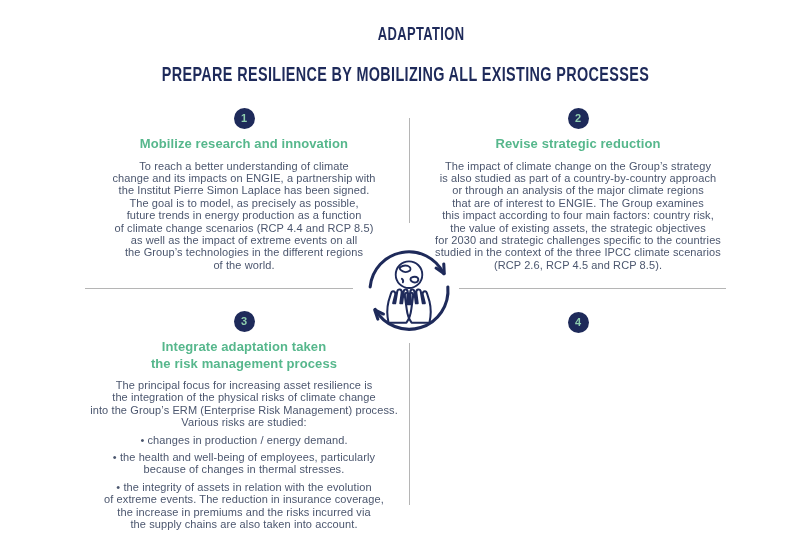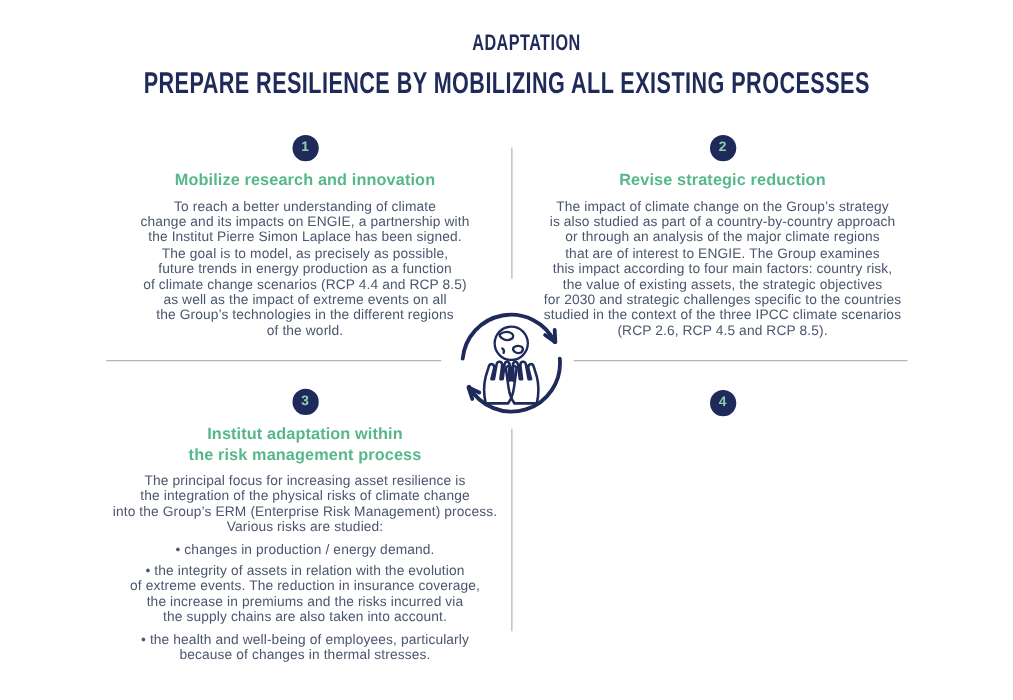--- a/index.html
+++ b/index.html
@@ -12,21 +12,21 @@
     overflow: hidden;
   }
 
   
   .title-block { position: absolute; top: 22px; left: 0; width: 810px; text-align: center; color: #1e2a5a; }
   .title-line1, .title-line2 {
     display: block; font-weight: bold; letter-spacing: 0.5px; line-height: 1.35;
   }
   .title-line1 span, .title-line2 span { display: inline-block; transform: scaleX(0.72); transform-origin: 50% 50%; white-space: pre; }
   .title-line1 { font-size: 18px; padding-left: 32px; }
-  .title-line2 { font-size: 24px; margin-top: 5px; }
+  .title-line2 { font-size: 20px; margin-top: 15px; }
 
   
   .divider { position: absolute; background: #b5b5b5; }
   .div-h-left  { left: 85px;  top: 288px; width: 268px; height: 1px; }
   .div-h-right { left: 459px; top: 288px; width: 267px; height: 1px; }
   .div-v-top    { left: 409px; top: 118px; width: 1px; height: 105px; }
   .div-v-bottom { left: 409px; top: 343px; width: 1px; height: 162px; }
 
   
   .center-icon { position: absolute; left: 363px; top: 245px; width: 92px; height: 90px; }
@@ -120,32 +120,32 @@
 that are of interest to ENGIE. The Group examines
 this impact according to four main factors: country risk,
 the value of existing assets, the strategic objectives
 for 2030 and strategic challenges specific to the countries
 studied in the context of the three IPCC climate scenarios
 (RCP 2.6, RCP 4.5 and RCP 8.5).</div>
   </div>
 
   <div class="quad quad-3">
     <div class="badge">3</div>
-    <div class="quad-heading">Institut adaptation within
+    <div class="quad-heading">Integrate adaptation taken
 the risk management process</div>
     <div class="quad-body">The principal focus for increasing asset resilience is
 the integration of the physical risks of climate change
 into the Group’s ERM (Enterprise Risk Management) process.
 Various risks are studied:</div>
     <div class="quad-bullet">• changes in production / energy demand.</div>
+    <div class="quad-bullet">• the health and well-being of employees, particularly
+because of changes in thermal stresses.</div>
     <div class="quad-bullet">• the integrity of assets in relation with the evolution
 of extreme events. The reduction in insurance coverage,
 the increase in premiums and the risks incurred via
 the supply chains are also taken into account.</div>
-    <div class="quad-bullet">• the health and well-being of employees, particularly
-because of changes in thermal stresses.</div>
   </div>
 
   <div class="quad quad-4">
     <div class="badge">4</div>
   </div>
 
 </div>
 
 </body></html>

